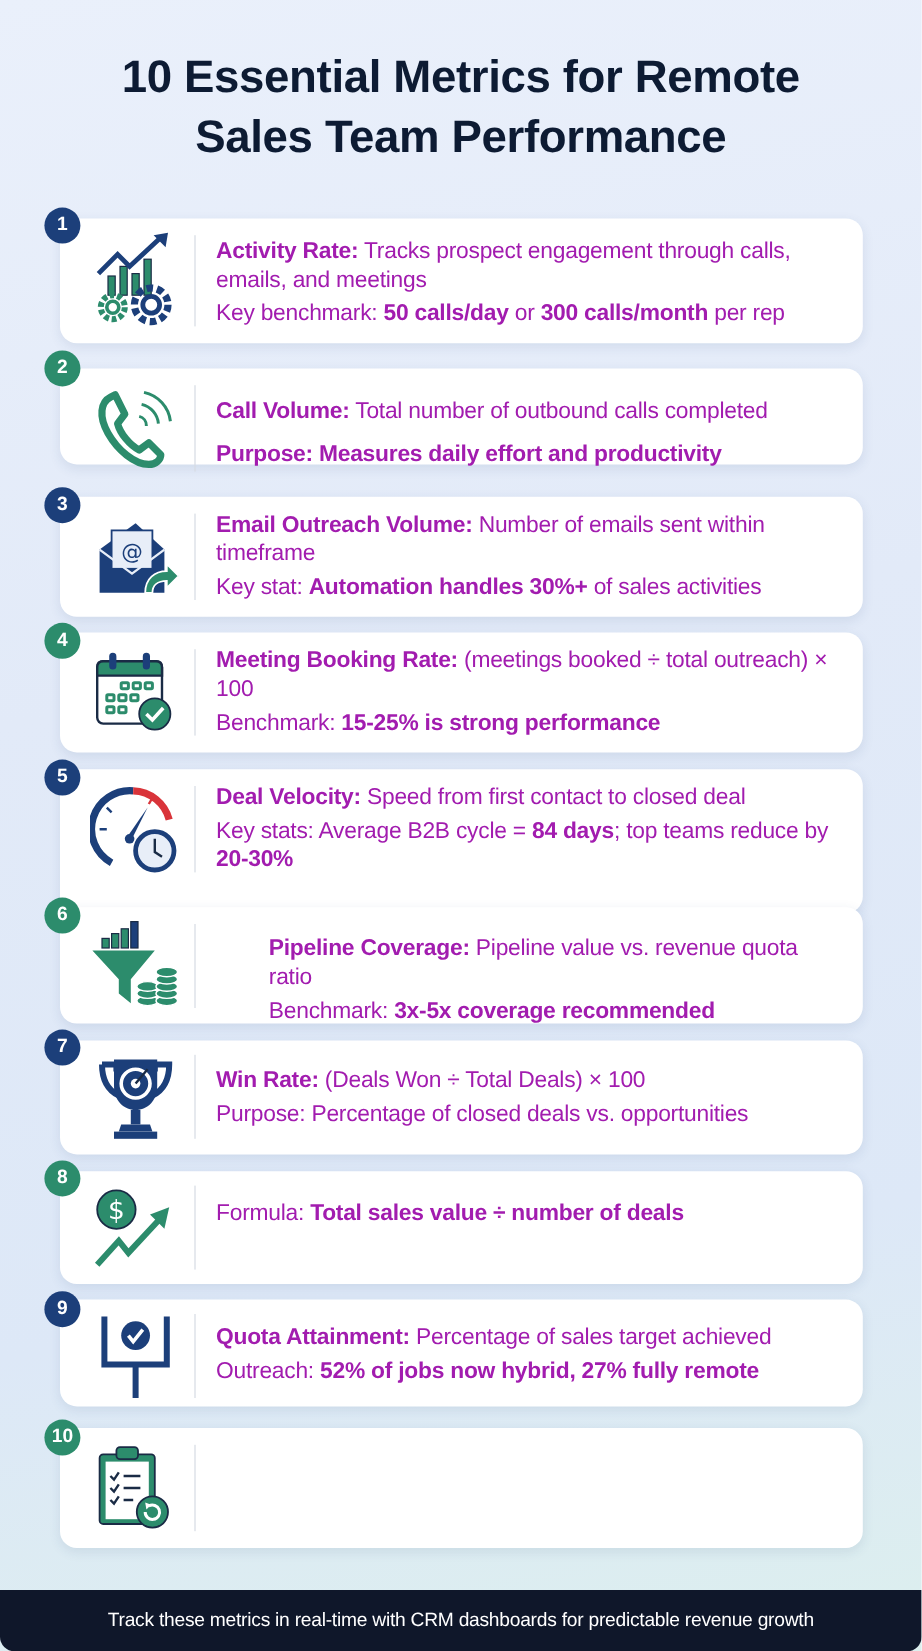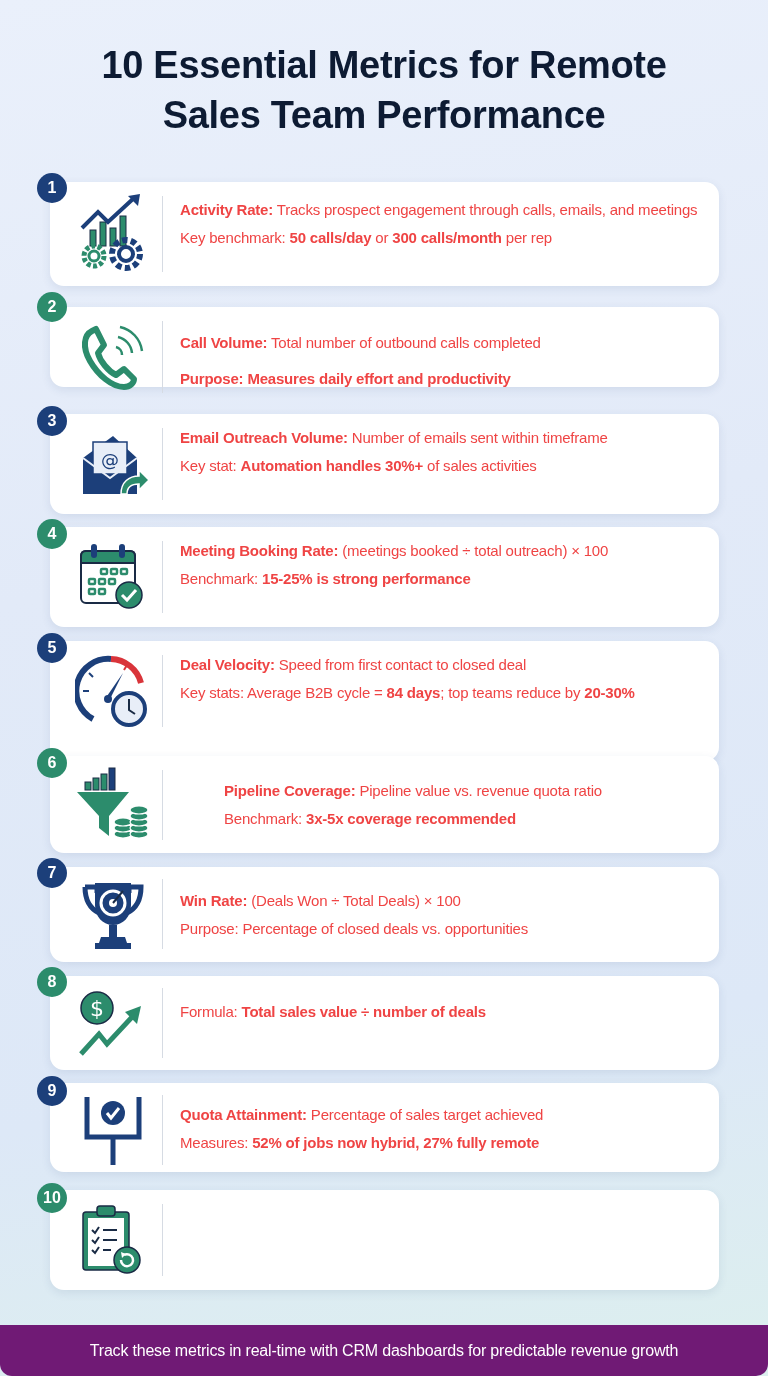--- a/index.html
+++ b/index.html
@@ -32,28 +32,28 @@
     .badge.green { background: #2c8c6c; }
     .icon {
       position: absolute; left: 25px; width: 76px; height: 76px;
       display: flex; align-items: center; justify-content: center;
     }
     .divider {
       position: absolute; left: 112px; width: 1px; background: #d6dbe3;
     }
     .text {
       position: absolute; left: 130px; right: 14px;
-      font-size: 15px; line-height: 24px; color: #ef4444;
+      font-size: 19px; line-height: 24px; color: #a21caf;
       letter-spacing: -0.2px;
     }
     .text b { font-weight: 700; }
     .text .line { display: block; }
     .footer {
       position: absolute; left: 0; right: 0; top: 1325px; height: 51px;
-      background: #701a75;
+      background: #0f172a;
       border-radius: 0 0 12px 12px;
       color: #ffffff; font-size: 16px;
       display: flex; align-items: center; justify-content: center;
       letter-spacing: -0.2px;
     }
   </style>
 </head>
 <body>
 
 <h1 class="title">
@@ -241,21 +241,21 @@
     <svg width="72" height="72" viewBox="0 0 72 72">
       <path d="M10 2 L10 42 L62 42 L62 2" fill="none" stroke="#1c3f7a" stroke-width="5"></path>
       <line x1="36" y1="42" x2="36" y2="70" stroke="#1c3f7a" stroke-width="5"></line>
       <circle cx="36" cy="18" r="12" fill="#1c3f7a"></circle>
       <polyline points="30,18 34,23 42,13" fill="none" stroke="#fff" stroke-width="3"></polyline>
     </svg>
   </div>
   <div class="divider" style="top:12px;height:70px;"></div>
   <div class="text" style="top:20px;">
     <span class="line"><b>Quota Attainment:</b><span> Percentage of sales target achieved</span></span>
-    <span class="line" style="margin-top:4px;"><span>Measures: </span><b>52% of jobs now hybrid, 27% fully remote</b></span>
+    <span class="line" style="margin-top:4px;"><span>Outreach: </span><b>52% of jobs now hybrid, 27% fully remote</b></span>
   </div>
 </div>
 
 <div class="badge green" style="top:1183px;">10</div>
 <div class="card" style="top:1190px;height:100px;">
   <div class="icon" style="top:12px;">
     <svg width="72" height="72" viewBox="0 0 72 72">
       <rect x="6" y="8" width="46" height="58" rx="3" fill="#2c8c6c" stroke="#1a2b45" stroke-width="1.5"></rect>
       <rect x="11" y="14" width="36" height="48" fill="#fff"></rect>
       <rect x="20" y="2" width="18" height="10" rx="3" fill="#2c8c6c" stroke="#1a2b45" stroke-width="1.5"></rect>

